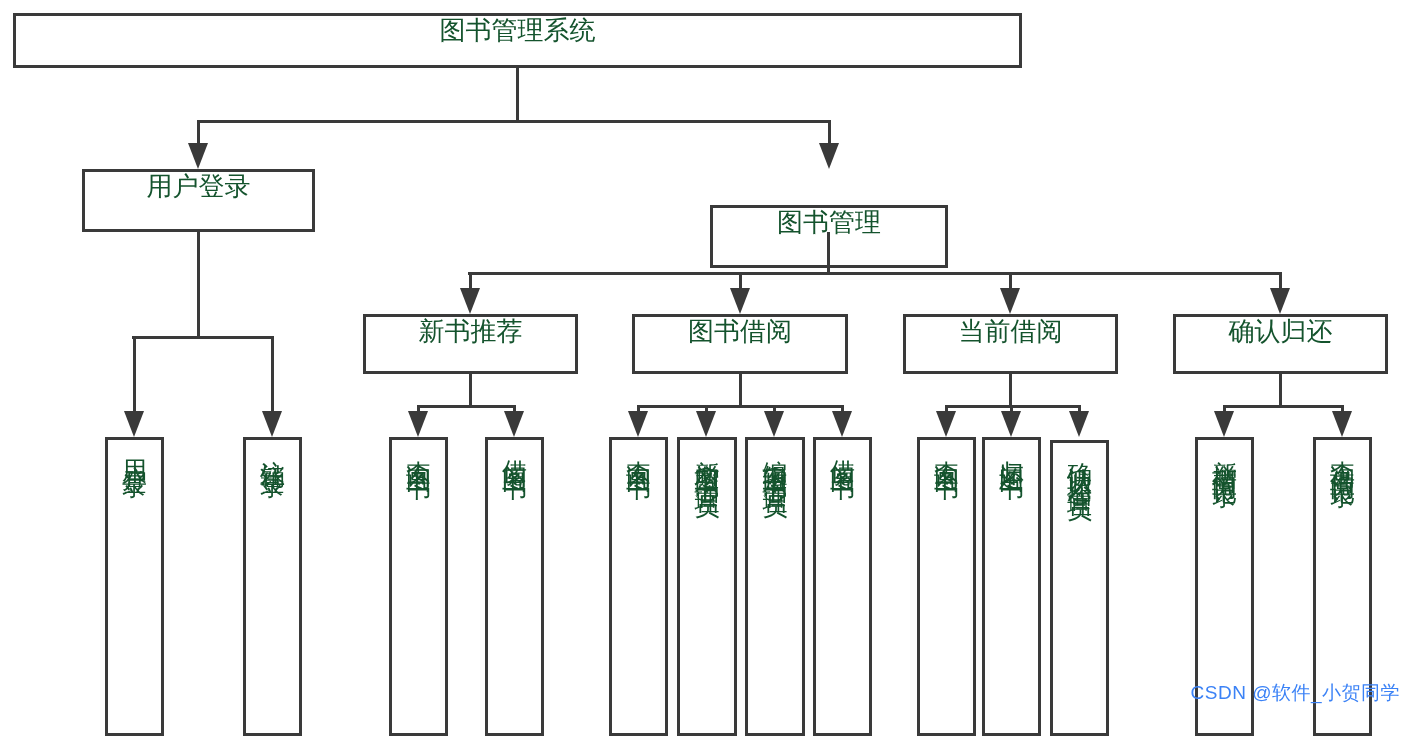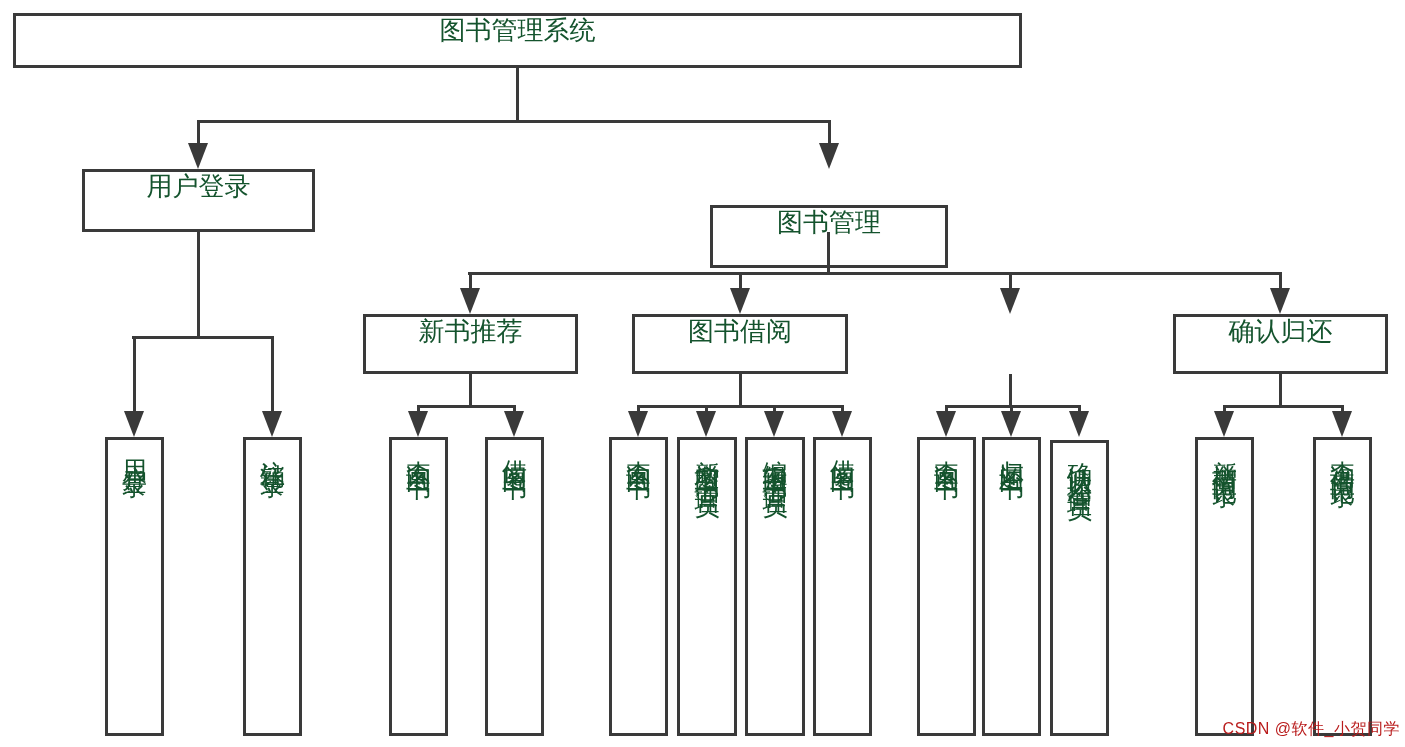--- a/index.html
+++ b/index.html
@@ -34,23 +34,23 @@
   .hline{position:absolute;height:3px;background:#3a3a3a;}
   .vline{position:absolute;width:3px;background:#3a3a3a;}
   .arrow{
     position:absolute;width:0;height:0;
     border-left:10px solid transparent;
     border-right:10px solid transparent;
     border-top:26px solid #3a3a3a;
   }
   .watermark{
     position:absolute;
-    top:719px;right:5px;
-    font-size:16px;
-    color:#b91c1c;
+    top:680px;right:5px;
+    font-size:19px;
+    color:#3b82f6;
     letter-spacing:0.5px;
     z-index:9;
   }
 </style>
 </head>
 <body>
 
 <div id="canvas">
 
   <div class="box" style="left:13px;top:13px;width:1009px;height:55px;">
@@ -87,20 +87,23 @@
   <div class="arrow" style="left:460px;top:288px;"></div>
   <div class="arrow" style="left:730px;top:288px;"></div>
   <div class="arrow" style="left:1000px;top:288px;"></div>
   <div class="arrow" style="left:1270px;top:288px;"></div>
 
   <div class="box" style="left:632px;top:314px;width:216px;height:60px;">
     <span>图书借阅</span>
   </div>
   <div class="box" style="left:363px;top:314px;width:215px;height:60px;">
     <span>新书推荐</span>
+  </div>
+  <div class="box" style="left:903px;top:314px;width:215px;height:60px;">
+    <span>当前借阅</span>
   </div>
   <div class="box" style="left:1173px;top:314px;width:215px;height:60px;">
     <span>确认归还</span>
   </div>
 
   <div class="vline" style="left:469px;top:374px;height:34px;"></div>
   <div class="vline" style="left:739px;top:374px;height:34px;"></div>
   <div class="vline" style="left:1009px;top:374px;height:34px;"></div>
   <div class="vline" style="left:1279px;top:374px;height:34px;"></div>
 

